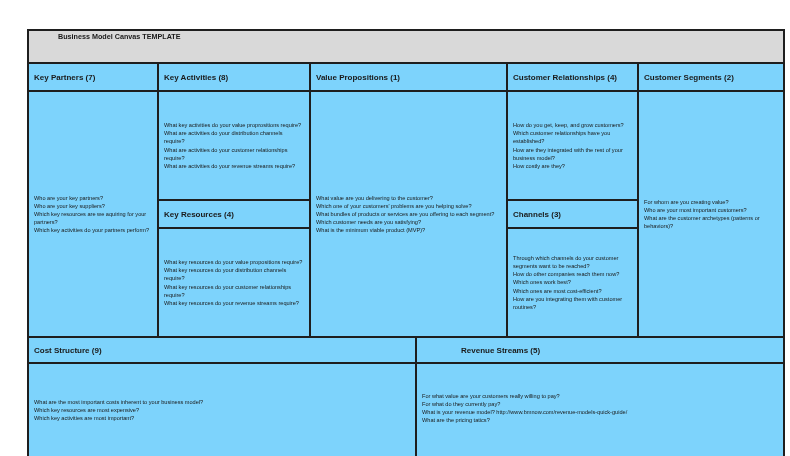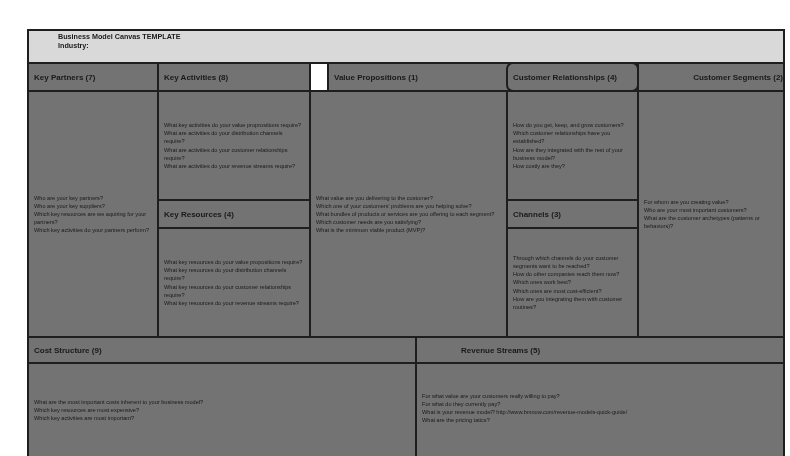--- a/index.html
+++ b/index.html
@@ -1,33 +1,32 @@
 <!DOCTYPE html>
 <html><head>
   <meta charset="utf-8">
   <style>
     html, body { margin: 0; padding: 0; background: #ffffff; }
     body { width: 790px; height: 456px; position: relative; overflow: hidden;
            font-family: "Liberation Sans", sans-serif; color: #1a1a1a; }
-    .box { position: absolute; box-sizing: border-box; border: 2px solid #1e1e1e; background: #737373; }
+    .box { position: absolute; box-sizing: border-box; border: 2px solid #1e1e1e; background: #7dd3fc; }
     .gray { background: #d9d9d9; }
     .hdr { font-weight: bold; font-size: 8px; display: flex; align-items: center; padding-left: 5px; }
     .body { font-size: 5.6px; line-height: 8.1px; display: flex; align-items: center; padding: 0 5px; }
     .body .lines { display: block; }
     .body .line { display: block; }
     .title-block { font-size: 7.2px; line-height: 9px; padding: 1px 6px; }
     .title-block .b { font-weight: bold; display: block; }
     .title-block .n { display: block; color: #444; }
   </style>
 </head>
 <body>
 
 <div class="box gray title-block" style="left:27px; top:29px; width:758px; height:35px;padding-left:29px;">
   <span class="b">Business Model Canvas TEMPLATE</span>
-  <span class="b">Industry:</span>
 </div>
 
 <div class="box hdr" style="left:27px; top:62px; width:132px; height:30px;">
   <span>Key Partners (7)</span>
 </div>
 <div class="box body" style="left:27px; top:90px; width:132px; height:248px;">
   <span class="lines">
     <span class="line">Who are your key partners?</span>
     <span class="line">Who are your key suppliers?</span>
     <span class="line">Which key resources are we aquiring for your partners?</span>
@@ -52,34 +51,34 @@
 </div>
 <div class="box body" style="left:157px; top:227px; width:154px; height:111px;">
   <span class="lines">
     <span class="line">What key resources do your value propositions require?</span>
     <span class="line">What key resources do your distribution channels require?</span>
     <span class="line">What key resources do your customer relationships require?</span>
     <span class="line">What key resources do your revenue streams require?</span>
   </span>
 </div>
 
-<div class="box hdr" style="left:327px; top:62px; width:199px; height:30px;">
+<div class="box hdr" style="left:309px; top:62px; width:199px; height:30px;">
   <span>Value Propositions (1)</span>
 </div>
 <div class="box body" style="left:309px; top:90px; width:199px; height:248px;">
   <span class="lines">
     <span class="line">What value are you delivering to the customer?</span>
     <span class="line">Which one of your customers' problems are you helping solve?</span>
     <span class="line">What bundles of products or services are you offering to each segment?</span>
     <span class="line">Which customer needs are you satisfying?</span>
     <span class="line">What is the minimum viable product (MVP)?</span>
   </span>
 </div>
 
-<div class="box hdr" style="left:506px; top:62px; width:133px; height:30px;border-radius:7px;">
+<div class="box hdr" style="left:506px; top:62px; width:133px; height:30px;">
   <span>Customer Relationships (4)</span>
 </div>
 <div class="box body" style="left:506px; top:90px; width:133px; height:111px;">
   <span class="lines">
     <span class="line">How do you get, keep, and grow customers?</span>
     <span class="line">Which customer relationships have you established?</span>
     <span class="line">How are they integrated  with the rest of your business model?</span>
     <span class="line">How costly are they?</span>
   </span>
 </div>
@@ -90,21 +89,21 @@
 <div class="box body" style="left:506px; top:227px; width:133px; height:111px;">
   <span class="lines">
     <span class="line">Through which channels do your customer segments want to be reached?</span>
     <span class="line">How do other companies reach them now?</span>
     <span class="line">Which ones work best?</span>
     <span class="line">Which ones are most cost-efficient?</span>
     <span class="line">How are you integrating them with customer routines?</span>
   </span>
 </div>
 
-<div class="box hdr" style="left:637px; top:62px; width:148px; height:30px;justify-content:flex-end;">
+<div class="box hdr" style="left:637px; top:62px; width:148px; height:30px;">
   <span>Customer Segments (2)</span>
 </div>
 <div class="box body" style="left:637px; top:90px; width:148px; height:248px;">
   <span class="lines">
     <span class="line">For whom are you creating value?</span>
     <span class="line">Who are your most important customers?</span>
     <span class="line">What are the customer archetypes (patterns or behaviors)?</span>
   </span>
 </div>
 

